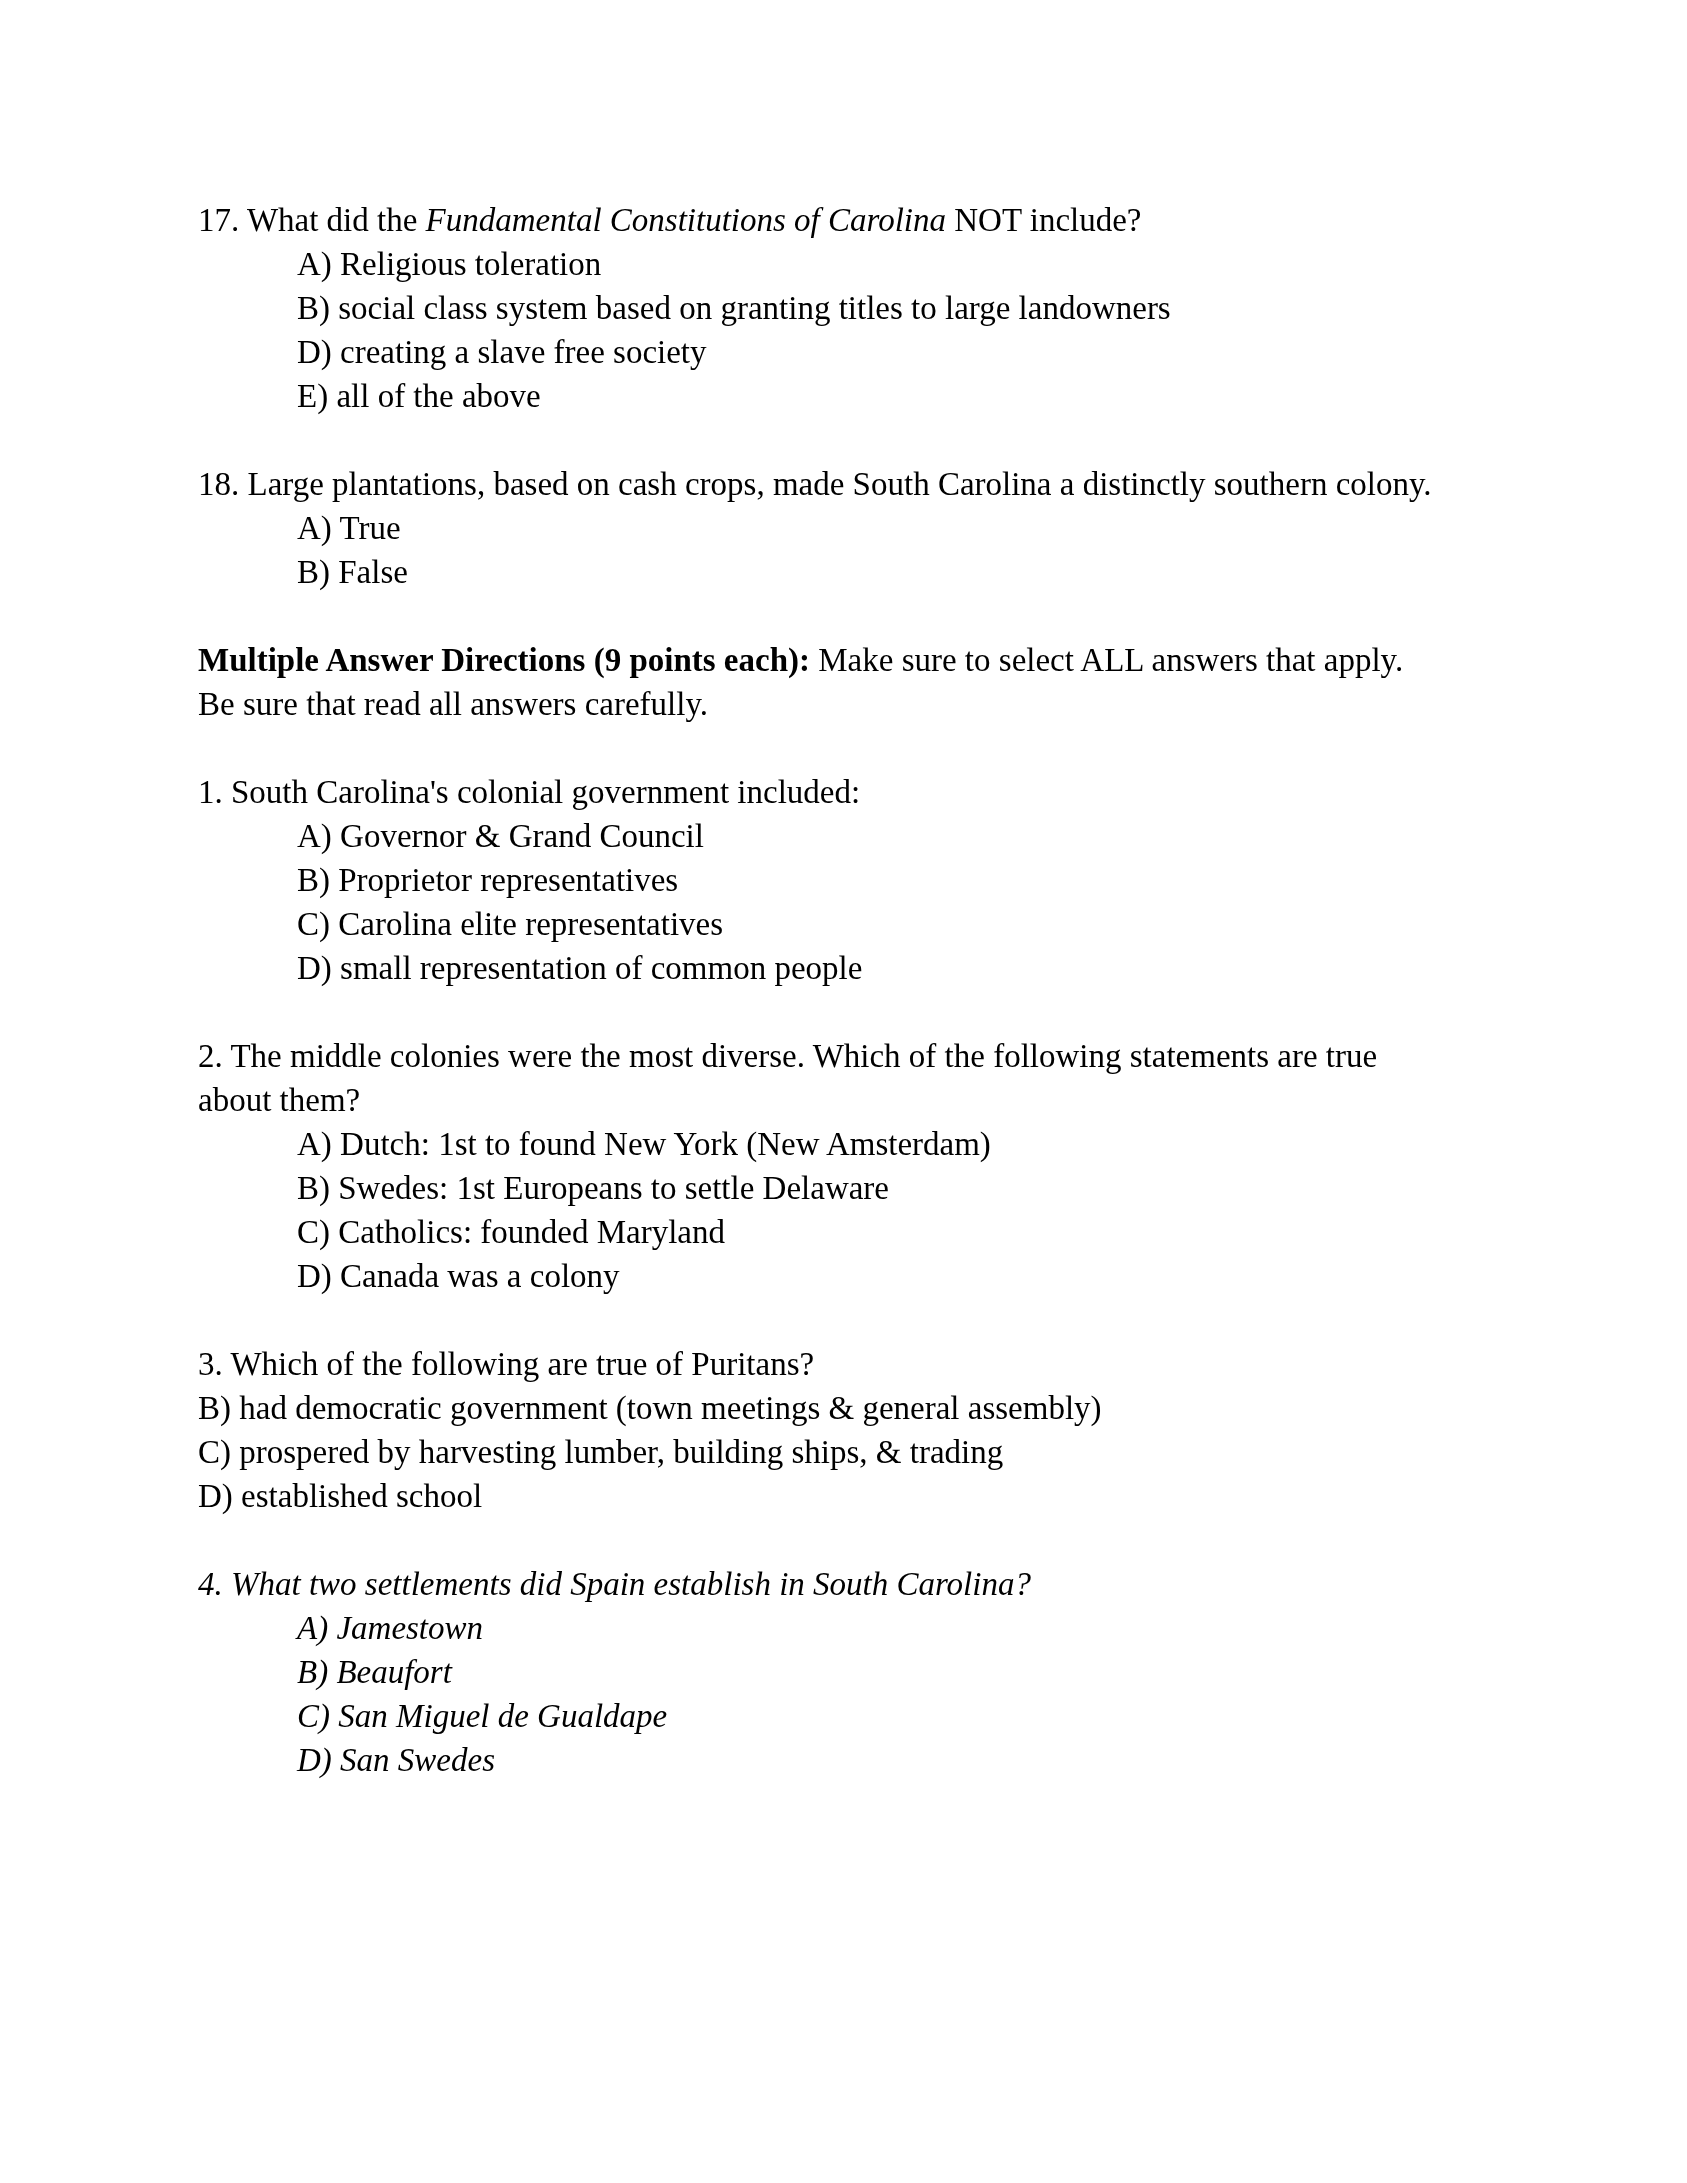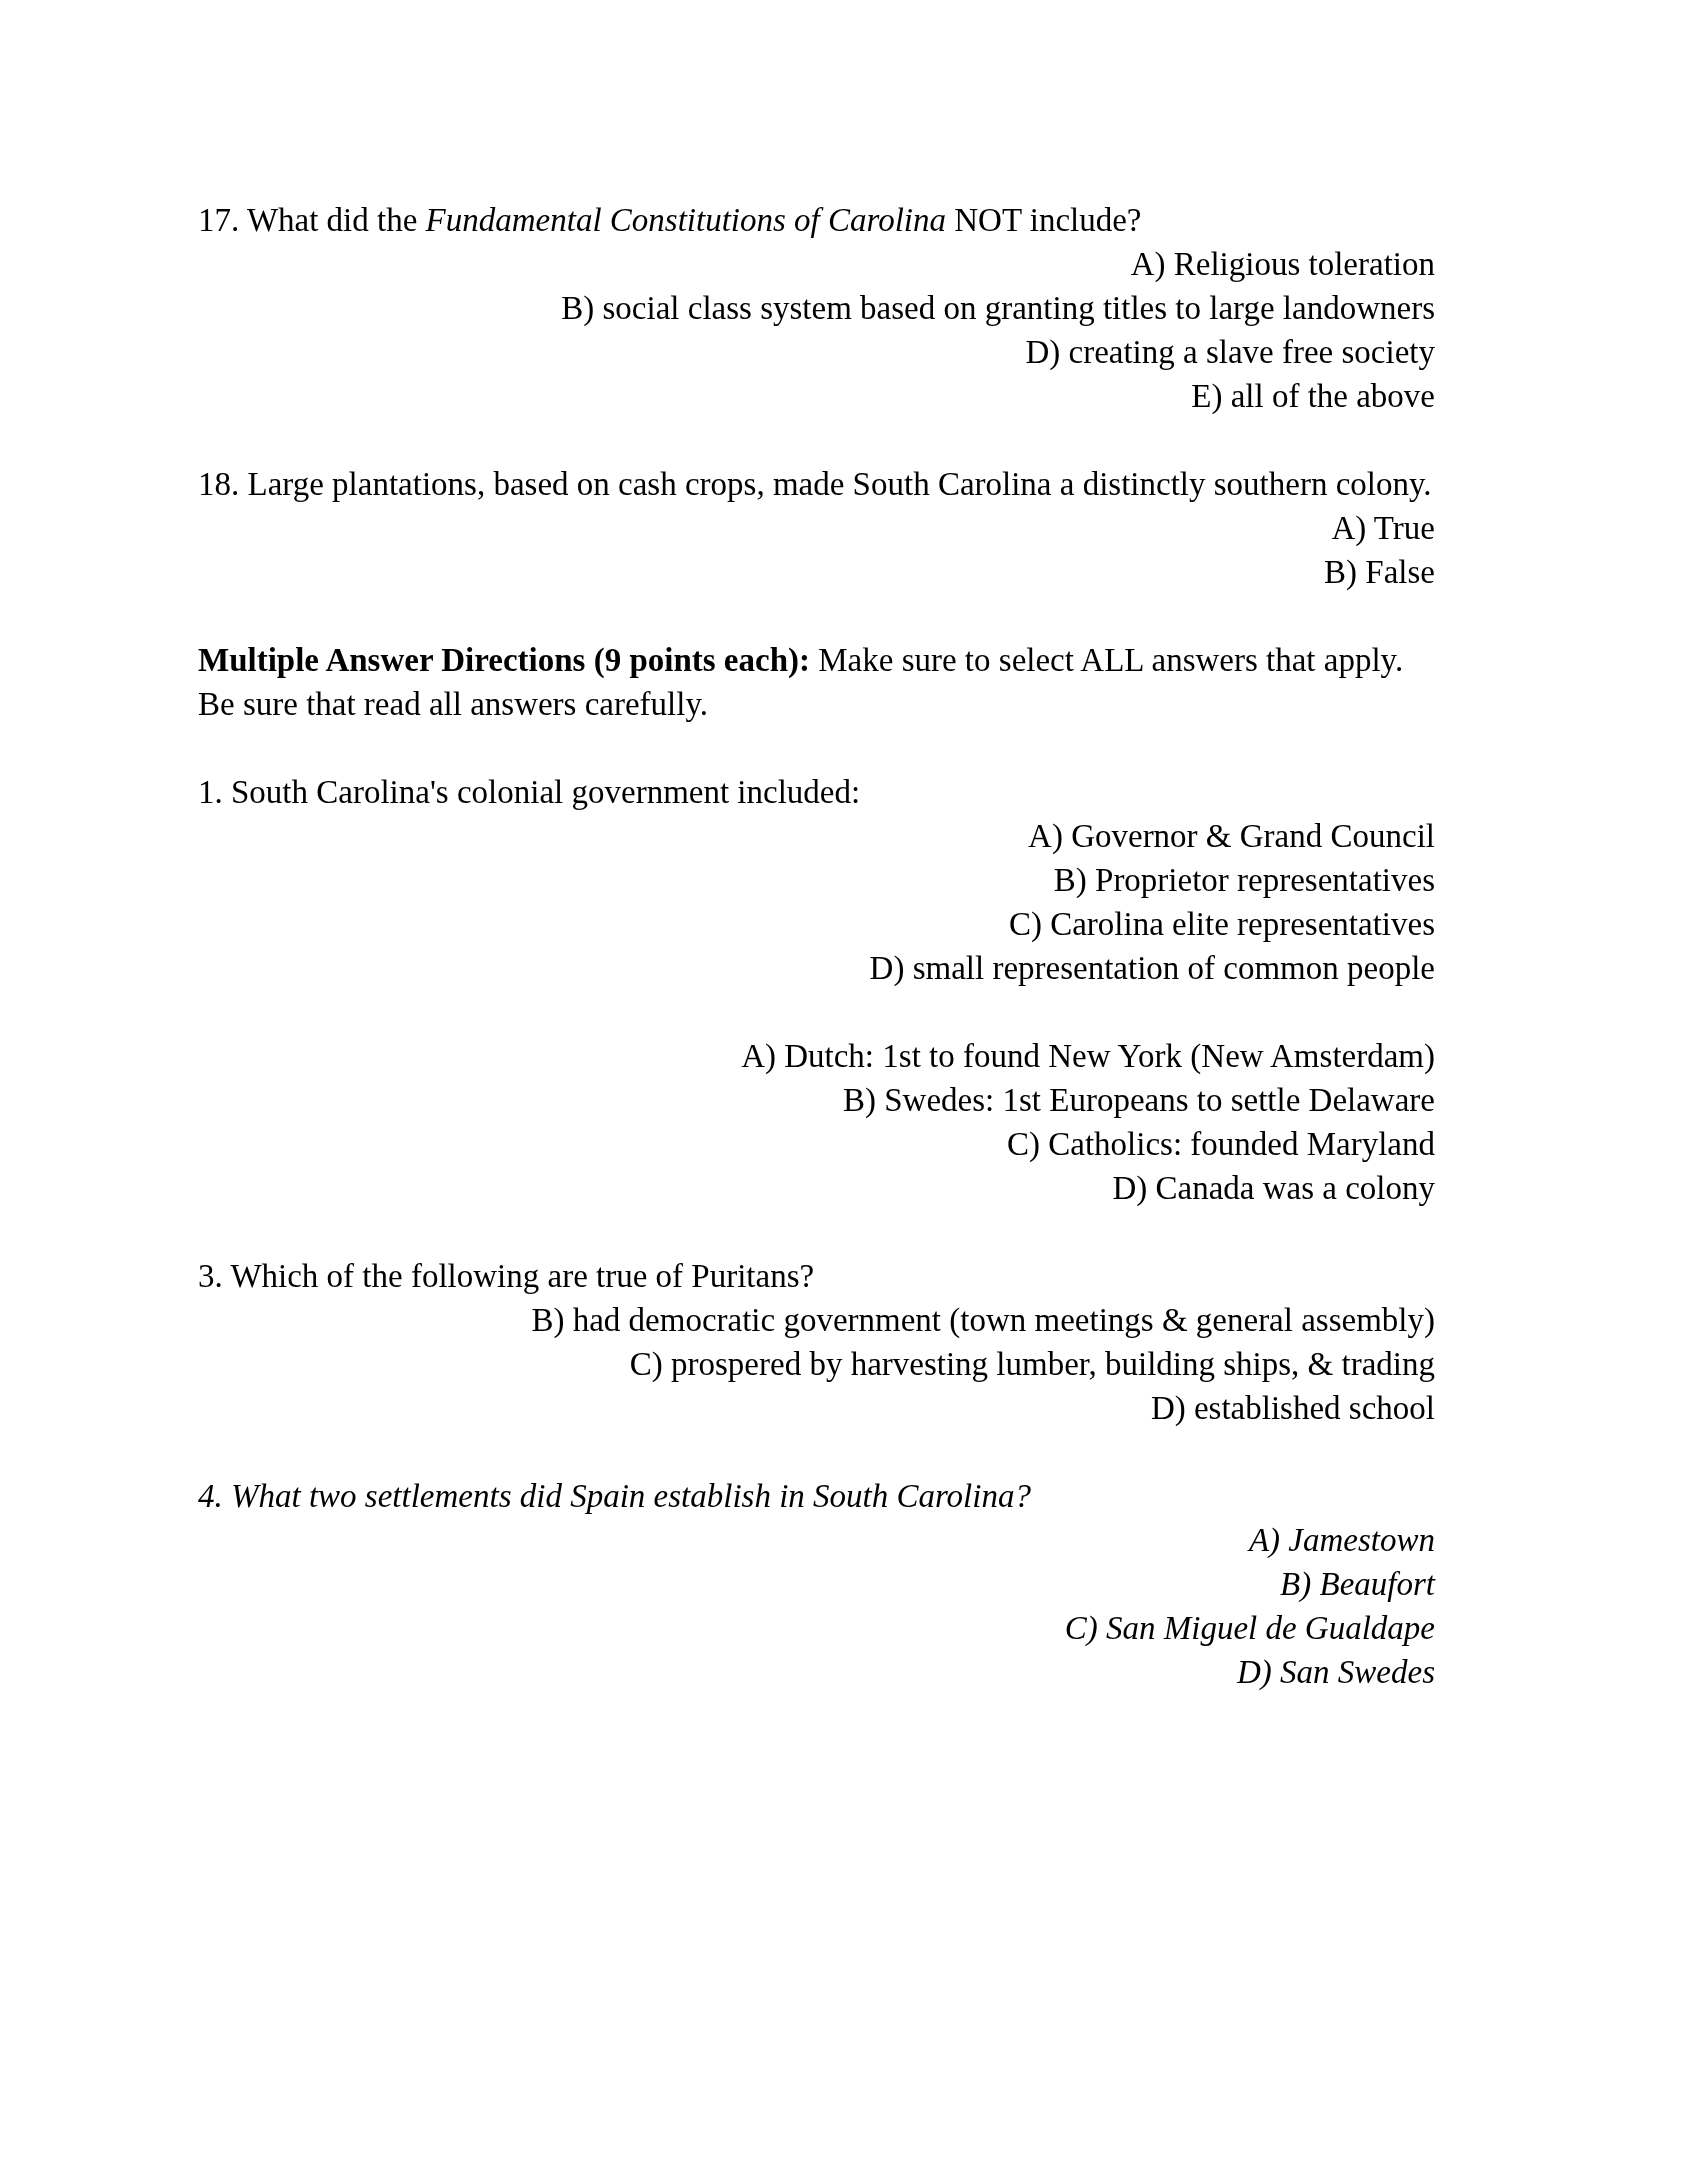--- a/index.html
+++ b/index.html
@@ -44,21 +44,20 @@
 
   .stem {
     margin: 0;
     padding: 0;
   }
 
   .opt {
     margin: 0;
     padding: 0;
     text-indent: 0;
-    text-align: right;
   }
   .opt.indented {
     padding-left: 99px;
   }
 
   .ital {
     font-style: italic;
   }
   .bold {
     font-weight: bold;
@@ -95,20 +94,21 @@
 
     <div class="qblock">
       <p class="stem">1. South Carolina's colonial government included:</p>
       <p class="opt indented">A) Governor &amp; Grand Council</p>
       <p class="opt indented">B) Proprietor representatives</p>
       <p class="opt indented">C) Carolina elite representatives</p>
       <p class="opt indented">D) small representation of common people</p>
     </div>
 
     <div class="qblock">
+      <p class="stem">2. The middle colonies were the most diverse. Which of the following statements are true about them?</p>
       <p class="opt indented">A) Dutch: 1st to found New York (New Amsterdam)</p>
       <p class="opt indented">B) Swedes: 1st Europeans to settle Delaware</p>
       <p class="opt indented">C) Catholics: founded Maryland</p>
       <p class="opt indented">D) Canada was a colony</p>
     </div>
 
     <div class="qblock">
       <p class="stem">3. Which of the following are true of Puritans?</p>
       <p class="opt">B) had democratic government (town meetings &amp; general assembly)</p>
       <p class="opt">C) prospered by harvesting lumber, building ships, &amp; trading</p>

